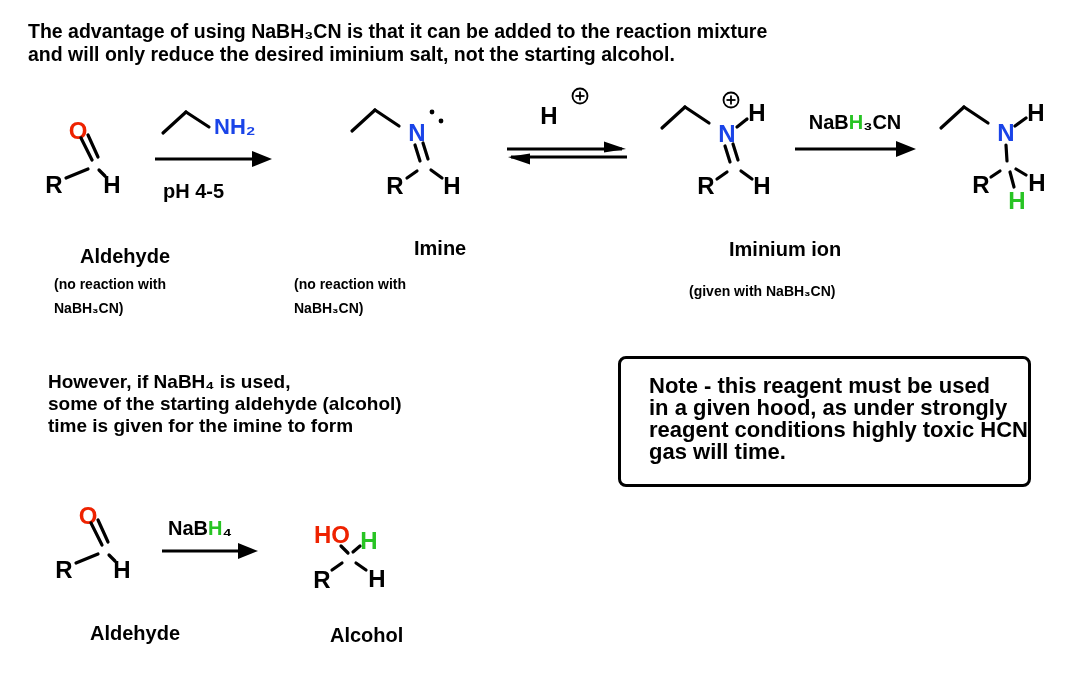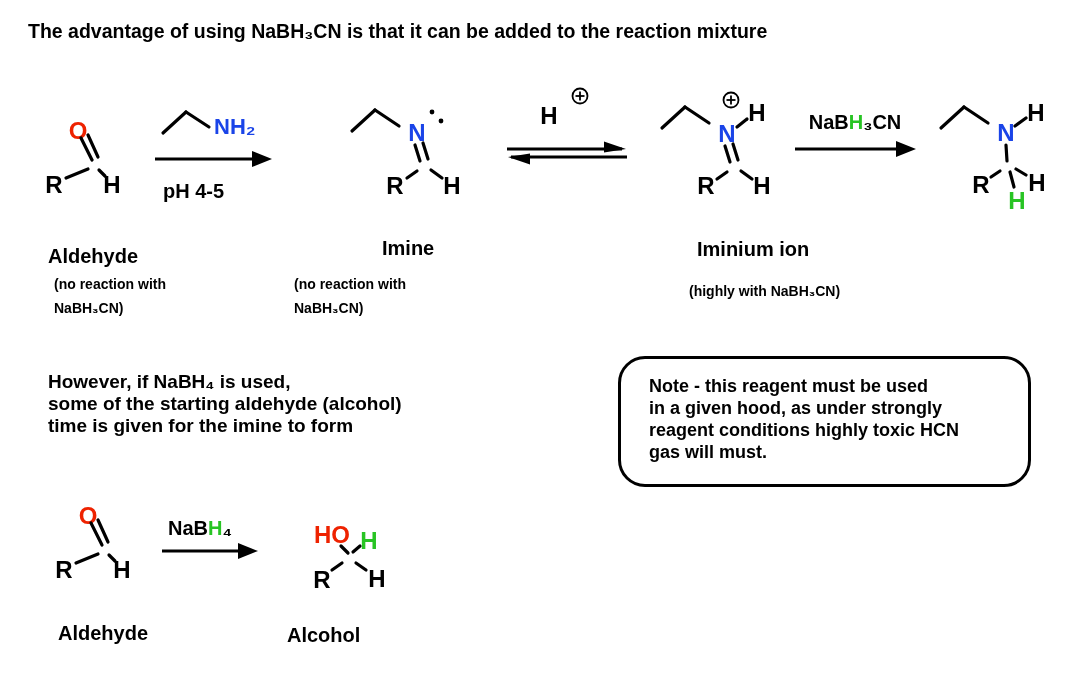--- a/index.html
+++ b/index.html
@@ -2,27 +2,27 @@
 <html><head>
 <meta charset="utf-8">
 <style>
   html,body{margin:0;padding:0;background:#ffffff;}
   .page{
     position:relative;width:1090px;height:694px;background:#ffffff;
     font-family:"Liberation Sans","DejaVu Sans",sans-serif;color:#000;overflow:hidden;
   }
   .txt{position:absolute;font-weight:bold;white-space:nowrap;}
   .fs19{font-size:14px;line-height:24px;}
-  .fs20{font-size:20px;}
+  .fs20{font-size:20px;margin-left:32px;}
   .para{position:absolute;font-weight:bold;font-size:19px;line-height:22px;white-space:nowrap;}
   .header{position:absolute;left:28px;top:20px;font-weight:bold;font-size:19.5px;line-height:23px;white-space:nowrap;}
   .notebox{
     position:absolute;left:618px;top:356px;width:413px;height:131px;box-sizing:border-box;
-    border:3.5px solid #000;border-radius:27px;padding:16px 10px 0 28px;
-    font-weight:bold;font-size:18px;line-height:22px;white-space:nowrap;
+    border:3.5px solid #000;border-radius:8px;padding:16px 10px 0 28px;
+    font-weight:bold;font-size:22px;line-height:22px;white-space:nowrap;
   }
   svg.scheme{position:absolute;left:0;top:0;}
   svg text{font-family:"Liberation Sans","DejaVu Sans",sans-serif;font-weight:bold;}
   .atom{font-size:24px;fill:#000;}
   .atom-sm{font-size:22px;}
   .rx{font-size:20px;fill:#000;}
   .blue{fill:#1a44e8;}
   .red{fill:#ee2200;}
   .green{fill:#28c424;}
   .bond{stroke:#000;stroke-width:3.2;stroke-linecap:round;fill:none;}
@@ -30,20 +30,21 @@
   .ahead{fill:#000;stroke:none;}
   .charge{stroke:#000;stroke-width:1.8;fill:none;}
 </style>
 </head>
 <body>
 
 <div class="page">
 
   <div class="header">
     <div>The advantage of using NaBH₃CN is that it can be added to the reaction mixture</div>
+    <div>and will only reduce the desired iminium salt, not the starting alcohol.</div>
   </div>
 
   <svg class="scheme" width="1090" height="694" viewBox="0 0 1090 694">
 
     <g>
       <text class="atom red" x="78" y="139" text-anchor="middle">O</text>
       <line class="bond" x1="66" y1="178" x2="88" y2="169"></line>
       <line class="bond" x1="99" y1="170" x2="105" y2="176"></line>
       <line class="bond" x1="92" y1="160" x2="81" y2="138"></line>
       <line class="bond" x1="98" y1="157" x2="88" y2="135"></line>
@@ -165,31 +166,31 @@
     <div>NaBH₃CN)</div>
   </div>
 
   <div class="txt fs20" style="left:382px;top:237px;">Imine</div>
   <div class="txt fs19" style="left:294px;top:272px;">
     <div>(no reaction with</div>
     <div>NaBH₃CN)</div>
   </div>
 
   <div class="txt fs20" style="left:697px;top:238px;">Iminium ion</div>
-  <div class="txt fs19" style="left:689px;top:279px;">(highly with NaBH₃CN)</div>
+  <div class="txt fs19" style="left:689px;top:279px;">(given with NaBH₃CN)</div>
 
   <div class="para" style="left:48px;top:371px;">
     <div>However, if NaBH₄ is used,</div>
     <div>some of the starting aldehyde (alcohol)</div>
     <div>time is given for the imine to form</div>
   </div>
 
   <div class="notebox">
     <div>Note - this reagent must be used</div>
     <div>in a given hood, as under strongly</div>
     <div>reagent conditions highly toxic HCN</div>
-    <div>gas will must.</div>
+    <div>gas will time.</div>
   </div>
 
   <div class="txt fs20" style="left:58px;top:622px;">Aldehyde</div>
-  <div class="txt fs20" style="left:287px;top:624px;">Alcohol</div>
+  <div class="txt fs20" style="left:298px;top:624px;">Alcohol</div>
 
 </div>
 
 </body></html>

